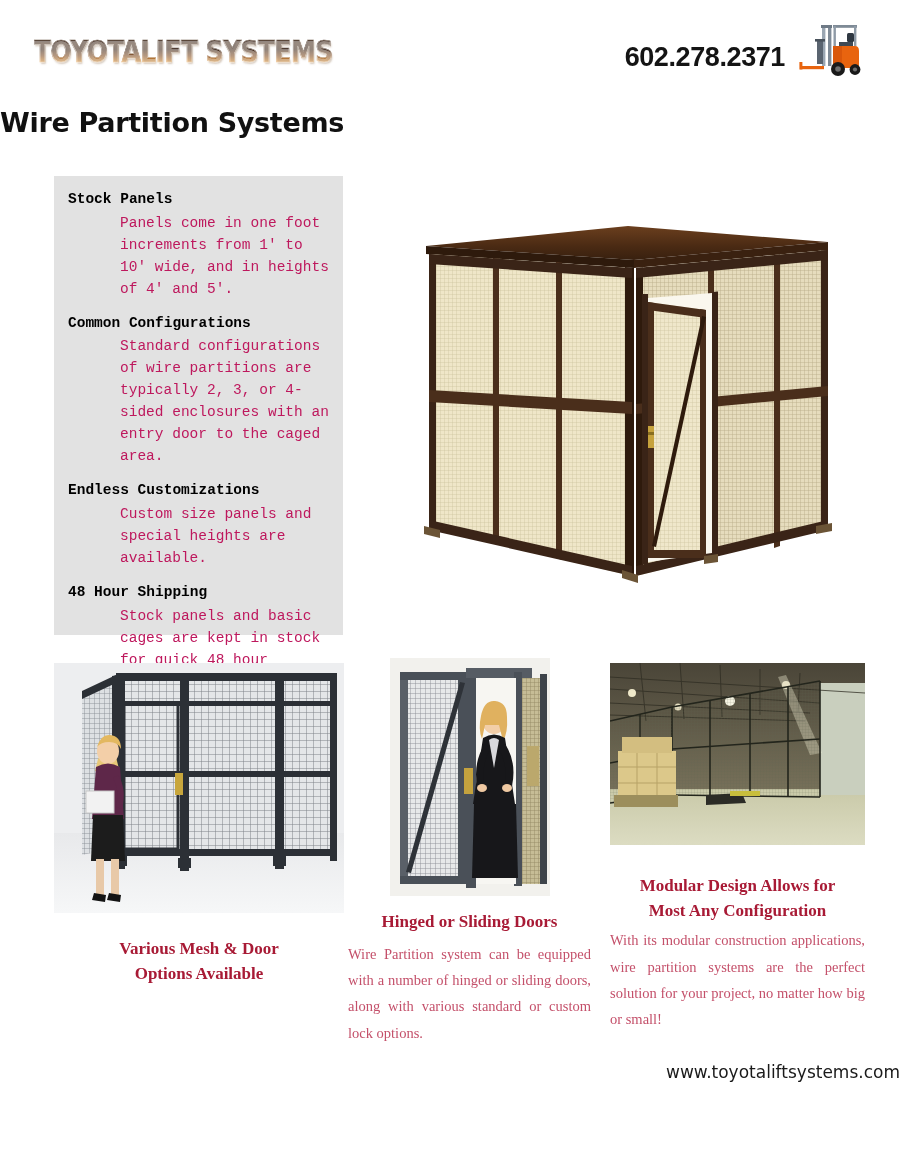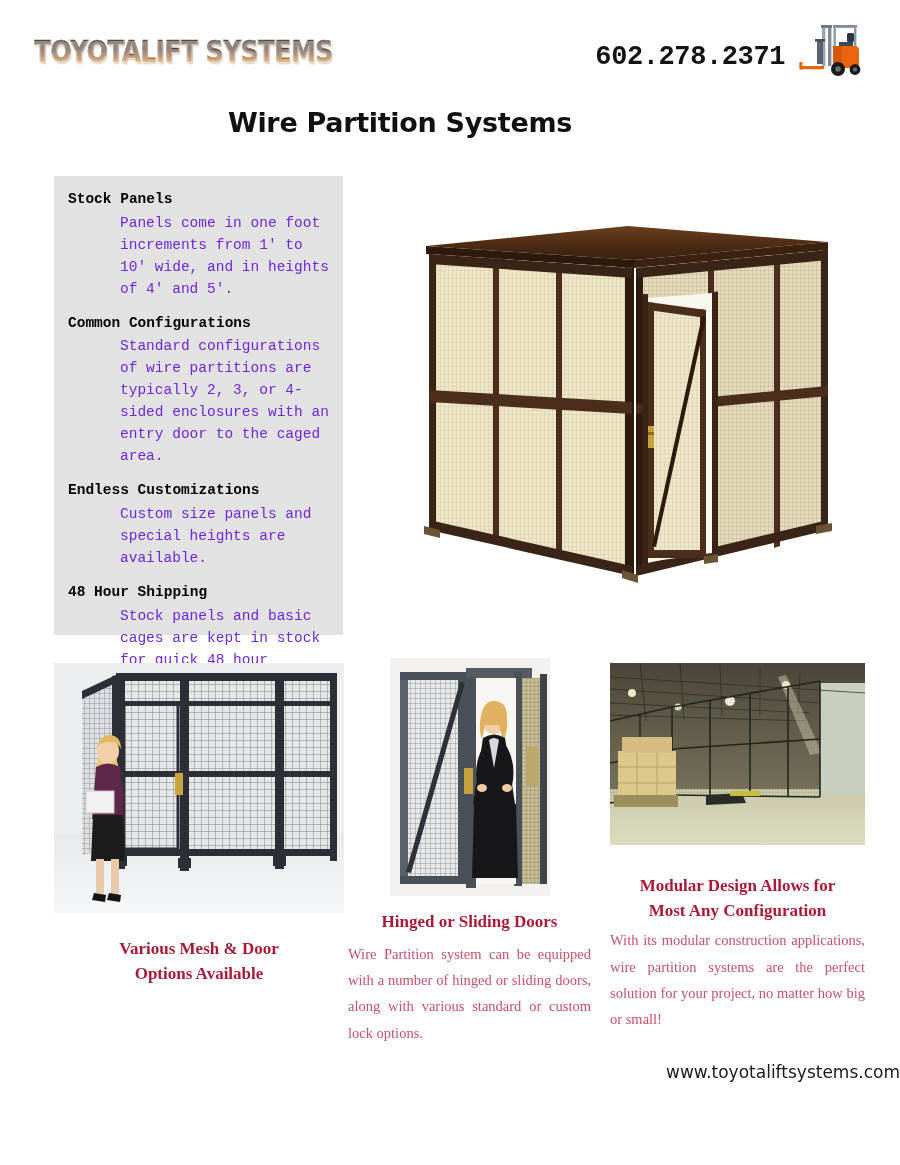--- a/index.html
+++ b/index.html
@@ -46,42 +46,42 @@
     background-clip: text;
     color: transparent;
     -webkit-text-stroke: 0.7px rgba(255, 250, 240, 0.55);
     text-shadow: 0 1px 0 rgba(255,255,255,0.45), 1px 2px 2px rgba(120,80,40,0.30);
     white-space: nowrap;
   }
   .phone {
     position: absolute;
     right: 104px;
     top: 42px;
-    font-family: Liberation Mono, monospace;
+    font-family: Liberation Sans, sans-serif;
     font-weight: bold;
     font-size: 27px;
     letter-spacing: -0.4px;
     color: #141414;
     white-space: nowrap;
   }
   .forklift-icon {
     position: absolute;
     right: 28px;
     top: 24px;
     width: 66px;
     height: 56px;
   }
 
   
   .page-title {
     position: absolute;
     top: 107px;
     left: 0;
     width: 800px;
-    text-align: center;
+    text-align: left;
     font-family: "DejaVu Sans", sans-serif;
     font-weight: bold;
     font-size: 27px;
     color: #111111;
     letter-spacing: -0.3px;
   }
 
   
   .spec-panel {
     position: absolute;
@@ -98,21 +98,21 @@
   .spec-block:last-child { margin-bottom: 0; }
   .spec-heading {
     font-weight: bold;
     font-size: 14.5px;
     color: #000000;
     line-height: 1.35;
     margin-bottom: 2px;
   }
   .spec-body {
     font-size: 14.5px;
-    color: #6d28d9;
+    color: #be185d;
     line-height: 1.52;
     padding-left: 52px;
   }
 
   
   .cage-photo {
     position: absolute;
     left: 396px;
     top: 198px;
     width: 462px;

